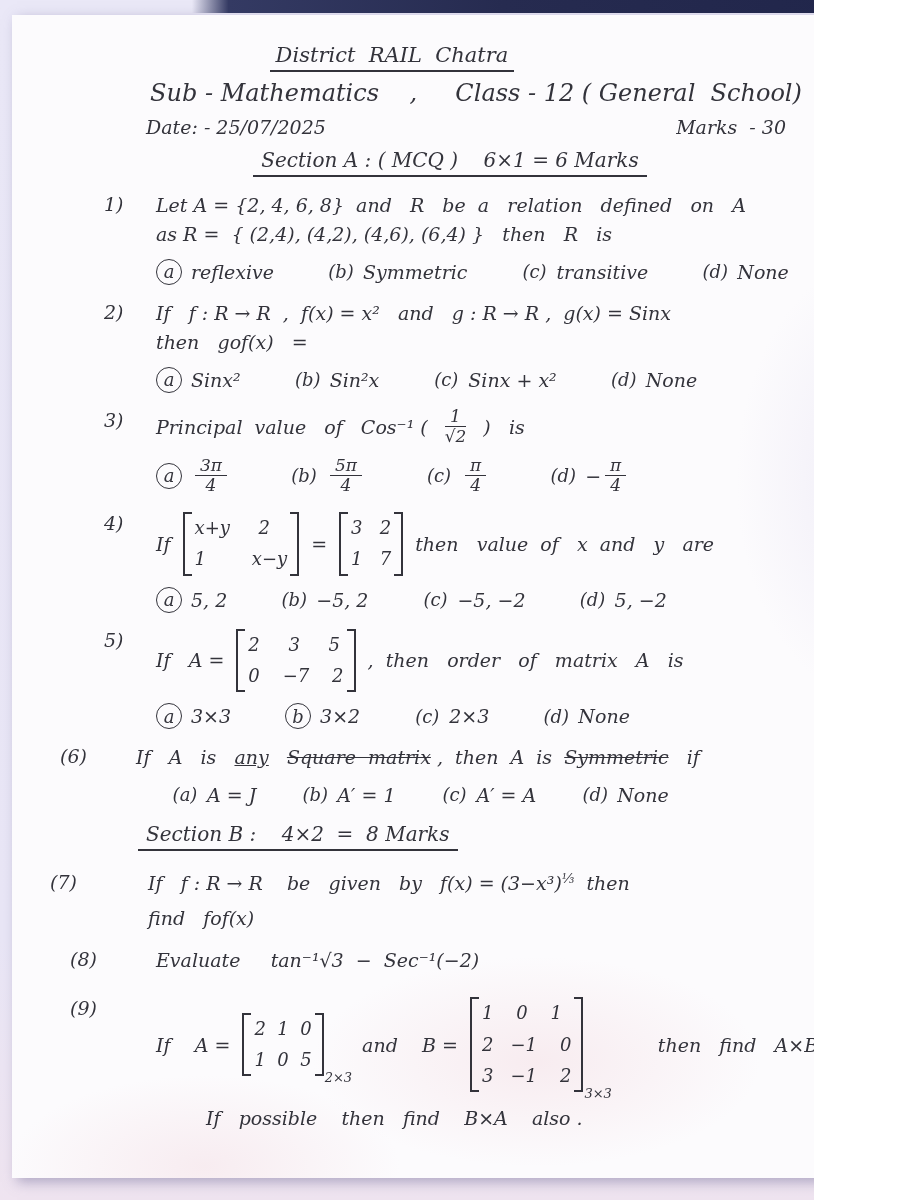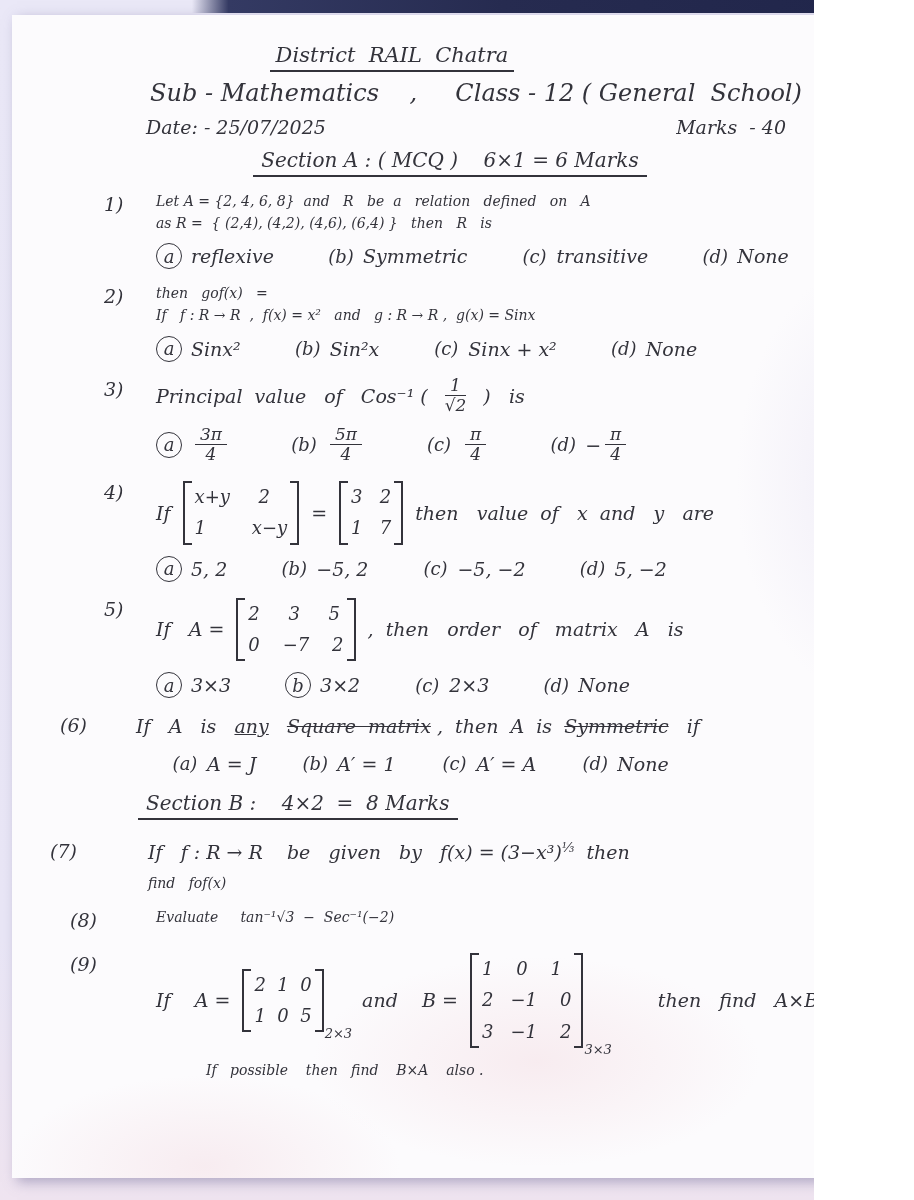--- a/index.html
+++ b/index.html
@@ -24,21 +24,21 @@
   .sec-a-wrap{text-align:center;margin-bottom:14px;}
   .sec{display:inline-block;font-size:20px;border-bottom:2px solid #33333b;padding:0 8px 3px;white-space:pre-wrap;}
   .sec-b-wrap{margin:4px 0 18px 96px;}
   .q{display:flex;margin-bottom:12px;}
   .qnum{flex:0 0 52px;font-size:19px;white-space:pre;padding-top:2px;}
   .qbody{flex:1;min-width:0;}
   .ind-a{margin-left:62px;}
   .ind-b{margin-left:18px;} .ind-b .qbody{margin-left:24px;}
   .ind-c{margin-left:8px;}  .ind-c .qbody{margin-left:46px;}
   .ind-d{margin-left:28px;} .ind-d .qbody{margin-left:34px;}
-  .qline{font-size:14px;line-height:1.55;white-space:pre-wrap;}
+  .qline{font-size:19px;line-height:1.55;white-space:pre-wrap;}
   .qline-inline{font-size:19px;line-height:1.55;}
   .qline-inline span{white-space:pre-wrap;}
   .mline{display:flex;align-items:center;flex-wrap:wrap;gap:10px;font-size:19px;}
   .mline > span{white-space:pre-wrap;}
   .opts{display:flex;align-items:center;flex-wrap:wrap;gap:54px;margin:9px 0 2px;font-size:19px;}
   .opts-frac{gap:62px;}
   .q6-opts{padding-left:36px;gap:46px;}
   .opt{display:inline-flex;align-items:center;}
   .lbl{display:inline-flex;justify-content:center;align-items:center;min-width:26px;height:26px;margin-right:9px;font-size:18px;white-space:pre;}
   .lbl[data-circled="true"]{border:1.7px solid #33333b;border-radius:50%;width:26px;}
@@ -70,21 +70,21 @@
   <div class="paper">
 
     <div class="center">
       <span class="title">District  RAIL  Chatra</span>
     </div>
     <div class="center">
       <span class="subject">Sub - Mathematics    ,     Class - 12 ( General  School)</span>
     </div>
     <div class="meta">
       <span>Date: - 25/07/2025</span>
-      <span>Marks  - 40</span>
+      <span>Marks  - 30</span>
     </div>
     <div class="sec-a-wrap">
       <span class="sec">Section A : ( MCQ )    6×1 = 6 Marks</span>
     </div>
 
     <div class="q ind-a">
       <span class="qnum">1)</span>
       <div class="qbody">
         <div class="qline">Let A = {2, 4, 6, 8}  and   R   be  a   relation   defined   on   A</div>
         <div class="qline">as R =  { (2,4), (4,2), (4,6), (6,4) }   then   R   is</div>
@@ -105,22 +105,22 @@
               <span class="lbl" data-circled="false">(d)</span>
               <span class="otx">None</span>
             </span>
         </div>
       </div>
     </div>
 
     <div class="q ind-a">
       <span class="qnum">2)</span>
       <div class="qbody">
+        <div class="qline">If   f : R → R  ,  f(x) = x²   and   g : R → R ,  g(x) = Sinx</div>
         <div class="qline">then   gof(x)   =</div>
-        <div class="qline">If   f : R → R  ,  f(x) = x²   and   g : R → R ,  g(x) = Sinx</div>
         <div class="opts">
           <span class="opt">
               <span class="lbl" data-circled="true">a</span>
               <span class="otx">Sinx²</span>
             </span>
           <span class="opt">
               <span class="lbl" data-circled="false">(b)</span>
               <span class="otx">Sin²x</span>
             </span>
           <span class="opt">

